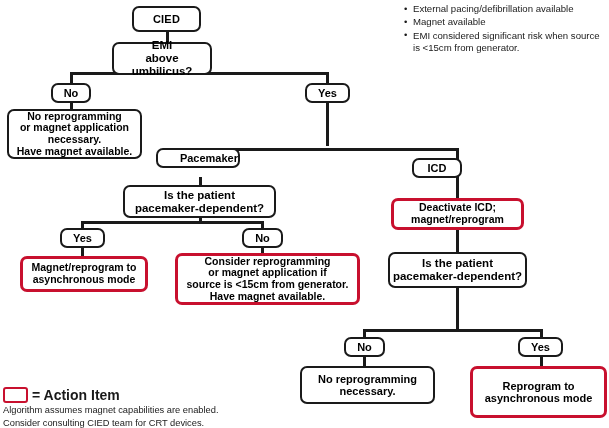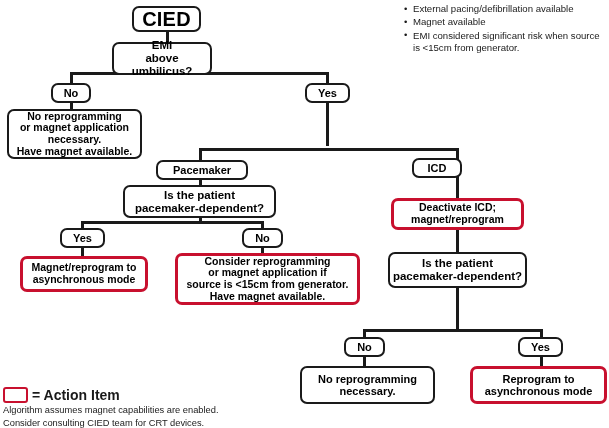--- a/index.html
+++ b/index.html
@@ -40,21 +40,21 @@
     line-height: 1.12;
     z-index: 5;
   }
   .node.red {
     border-color: #C8102E;
     border-width: 3px;
   }
   .node .txt { display: block; width: 100%; }
 
   
-  .n-title   { font-size: 20px; letter-spacing: .2px; }
+  .n-title   { font-size: 11px; letter-spacing: .2px; }
   .n-dec     { font-size: 11.5px; }
   .n-yn      { font-size: 11px; }
   .n-term    { font-size: 10.5px; }
   .n-small   { font-size: 11px; }
 
   
   #bullets {
     position: absolute;
     left: 404px;
     top: 3px;
@@ -164,21 +164,21 @@
   </div>
 
   <div class="node n-yn" style="left:305px; top:83px; width:45px; height:20px;">
     <span class="txt">Yes</span>
   </div>
 
   <div class="node n-term" style="left:7px; top:109px; width:135px; height:50px;">
     <span class="txt">No reprogramming<br>or magnet application<br>necessary.<br>Have magnet available.</span>
   </div>
 
-  <div class="node n-yn" style="left:156px; top:160px; width:92px; height:20px;">
+  <div class="node n-yn" style="left:156px; top:148px; width:84px; height:20px;text-align:right;">
     <span class="txt">Pacemaker</span>
   </div>
 
   <div class="node n-yn" style="left:412px; top:158px; width:50px; height:20px;">
     <span class="txt">ICD</span>
   </div>
 
   <div class="node n-dec" style="left:123px; top:185px; width:153px; height:33px;">
     <span class="txt">Is the patient<br>pacemaker-dependent?</span>
   </div>
@@ -212,21 +212,21 @@
   </div>
 
   <div class="node n-yn" style="left:518px; top:337px; width:45px; height:20px;">
     <span class="txt">Yes</span>
   </div>
 
   <div class="node n-small" style="left:300px; top:366px; width:135px; height:38px;">
     <span class="txt">No reprogramming<br>necessary.</span>
   </div>
 
-  <div class="node red n-small" style="left:470px; top:366px; width:137px; height:38px;">
+  <div class="node red n-small" style="left:470px; top:366px; width:137px; height:52px;">
     <span class="txt">Reprogram to<br>asynchronous mode</span>
   </div>
 
   <div id="bullets">
     <ul>
       <li>External pacing/defibrillation available</li>
       <li>Magnet available</li>
       <li>EMI considered significant risk when source is &lt;15cm from generator.</li>
     </ul>
   </div>

